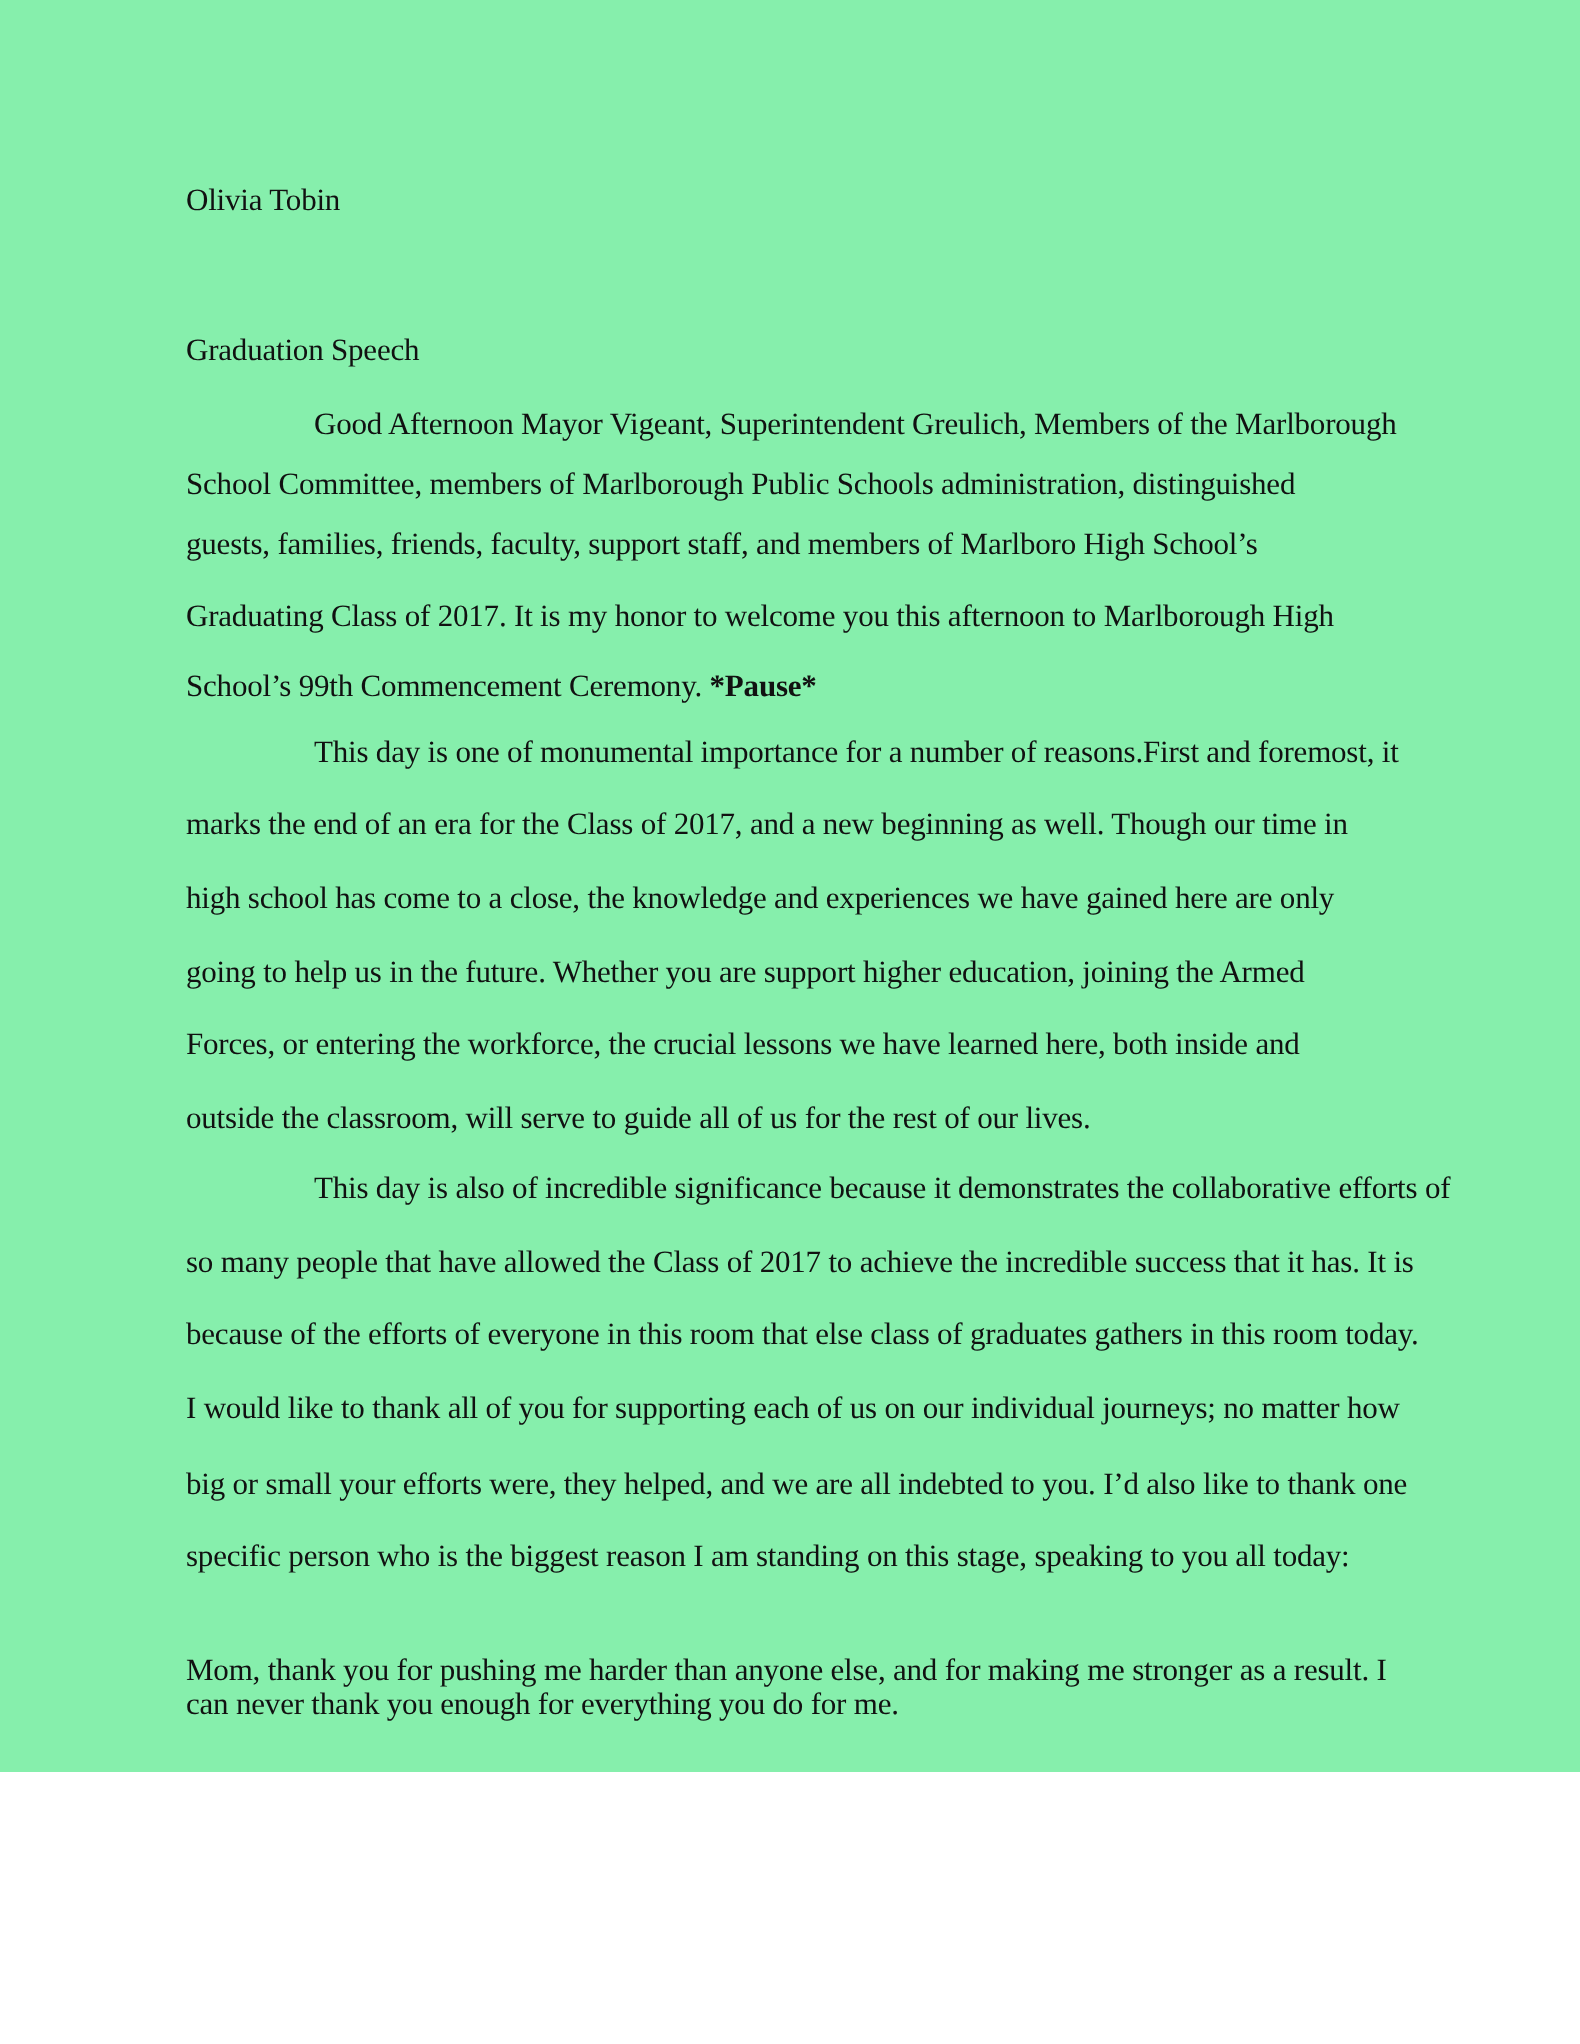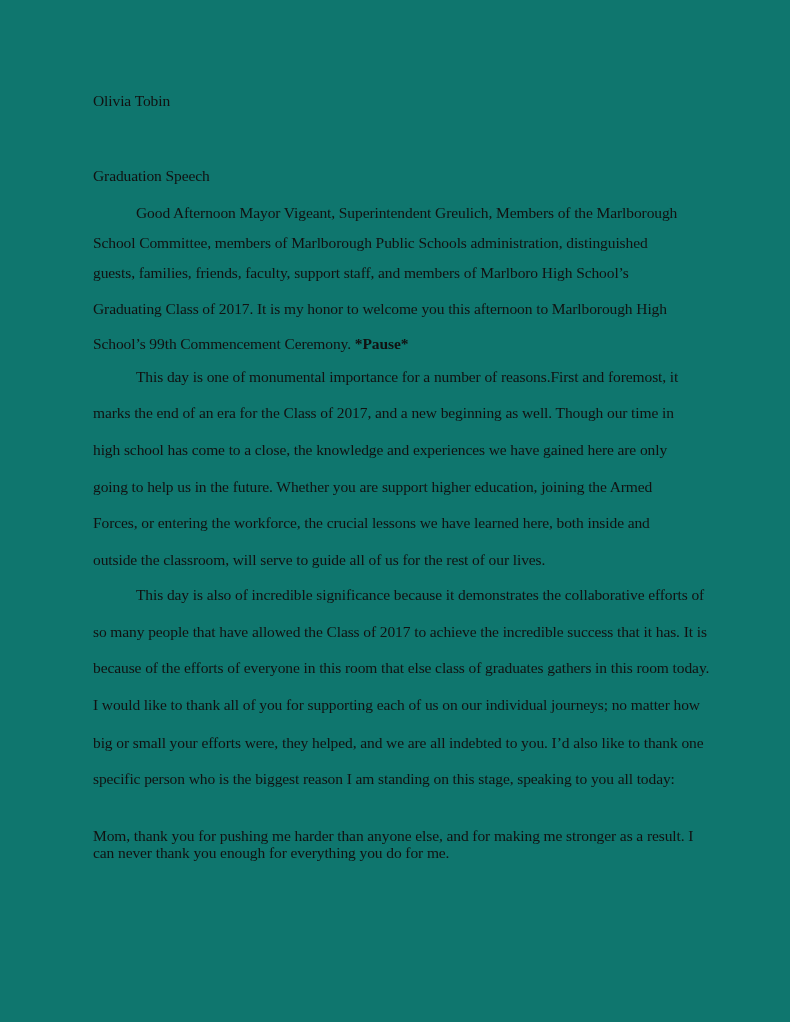--- a/index.html
+++ b/index.html
@@ -11,32 +11,32 @@
       width: 790px;
       height: 1022px;
       position: relative;
       overflow: hidden;
       font-family: "Liberation Serif", "DejaVu Serif", serif;
       color: #111111;
     }
     .page {
       position: absolute;
       left: 0; top: 0;
-      width: 790px; height: 1022px;
-      background: #0f766e;
+      width: 790px; height: 886px;
+      background: #86efac;
     }
     .line {
       position: absolute;
       left: 93px;
       font-size: 15.5px;
       line-height: 20px;
       white-space: nowrap;
       letter-spacing: -0.1px;
     }
-    .indent { left: 136px; }
+    .indent { left: 157px; }
     .bold { font-weight: bold; margin-top: 27px; }
   </style>
 </head>
 <body>
 
 <div class="page">
 
   <div class="line" style="top:91px;">Olivia Tobin</div>
   <div class="line" style="top:128px;margin-top:38px;">Graduation Speech</div>
 

